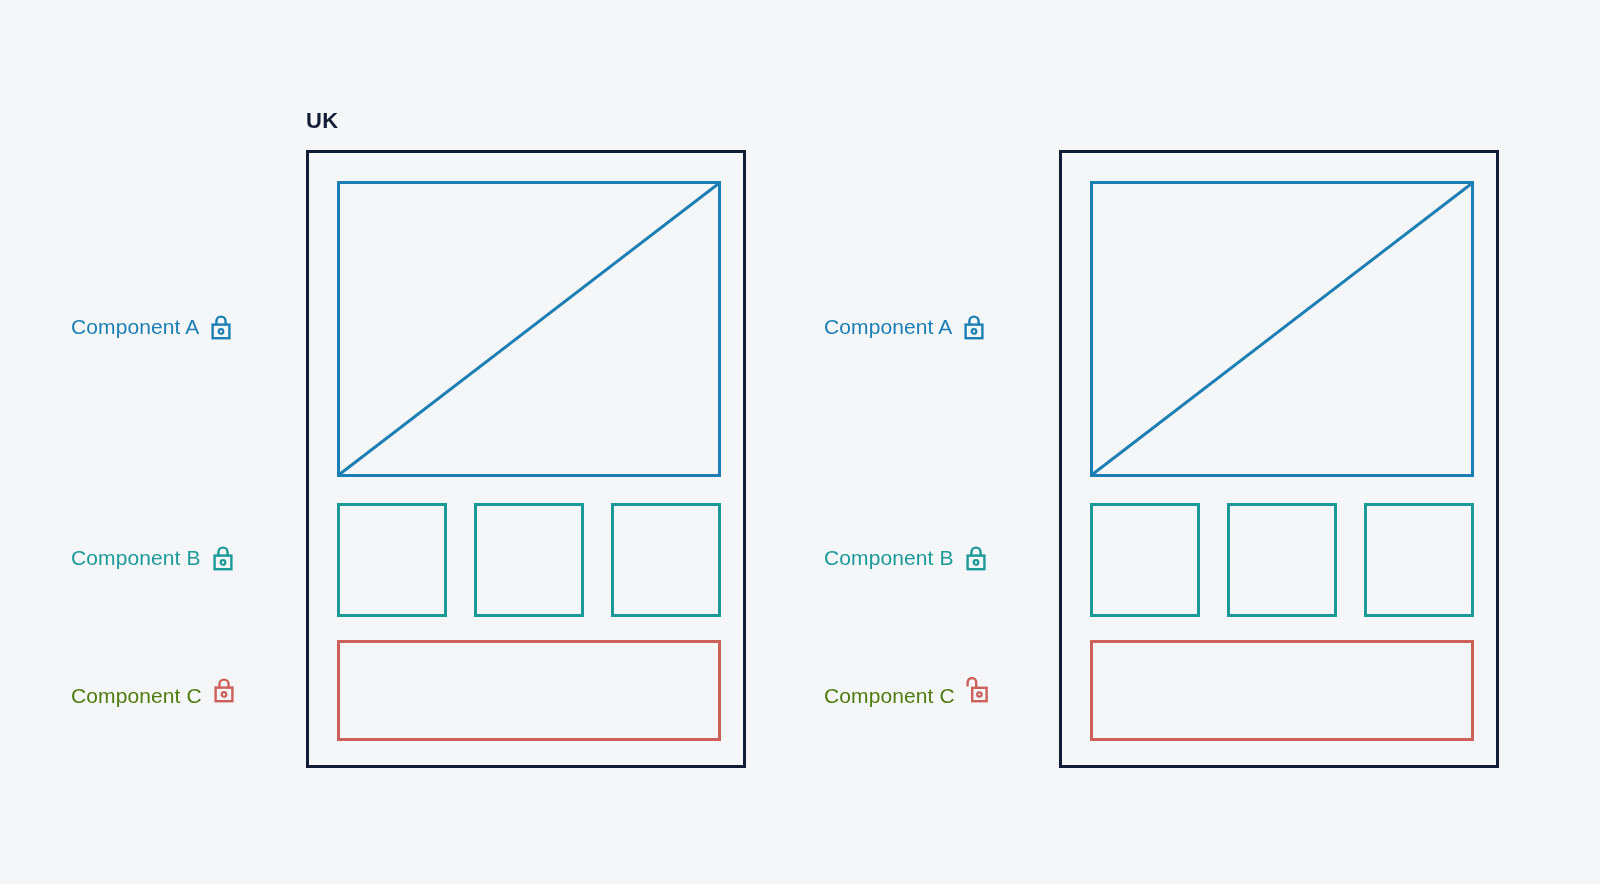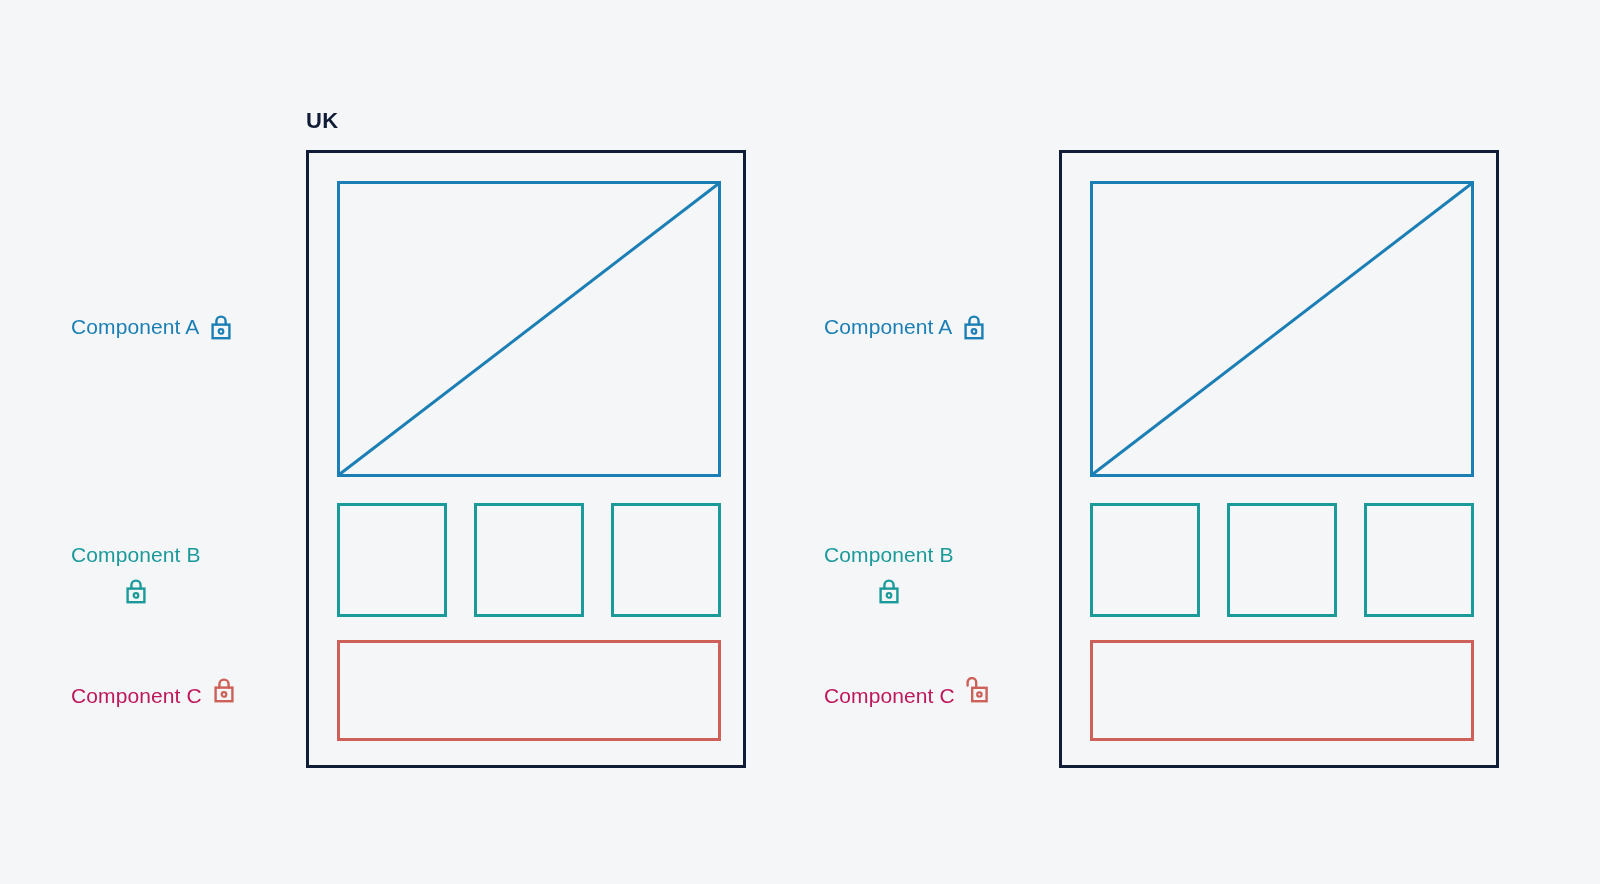--- a/index.html
+++ b/index.html
@@ -108,26 +108,26 @@
     gap: 11px;
     height: 30px;
     white-space: nowrap;
   }
   .label-text {
     font-size: 21px;
     font-weight: 500;
     letter-spacing: 0.1px;
   }
   .label-a { left: 71px; top: 312px; }
-  .label-b { left: 71px; top: 543px; flex-direction: column; }
+  .label-b { left: 71px; top: 543px; }
   .label-c { left: 71px; top: 675px; }
 
   .label-a .label-text { color: #1b7fb5; }
   .label-b .label-text { color: #1b9a9a; }
-  .label-c .label-text { color: #be185d; margin-top: 12px; }
+  .label-c .label-text { color: #4d7c0f; margin-top: 12px; }
 
   .lock-icon {
     width: 22px;
     height: 26px;
     display: block;
     flex: none;
   }
 </style>
 </head>
 <body>

